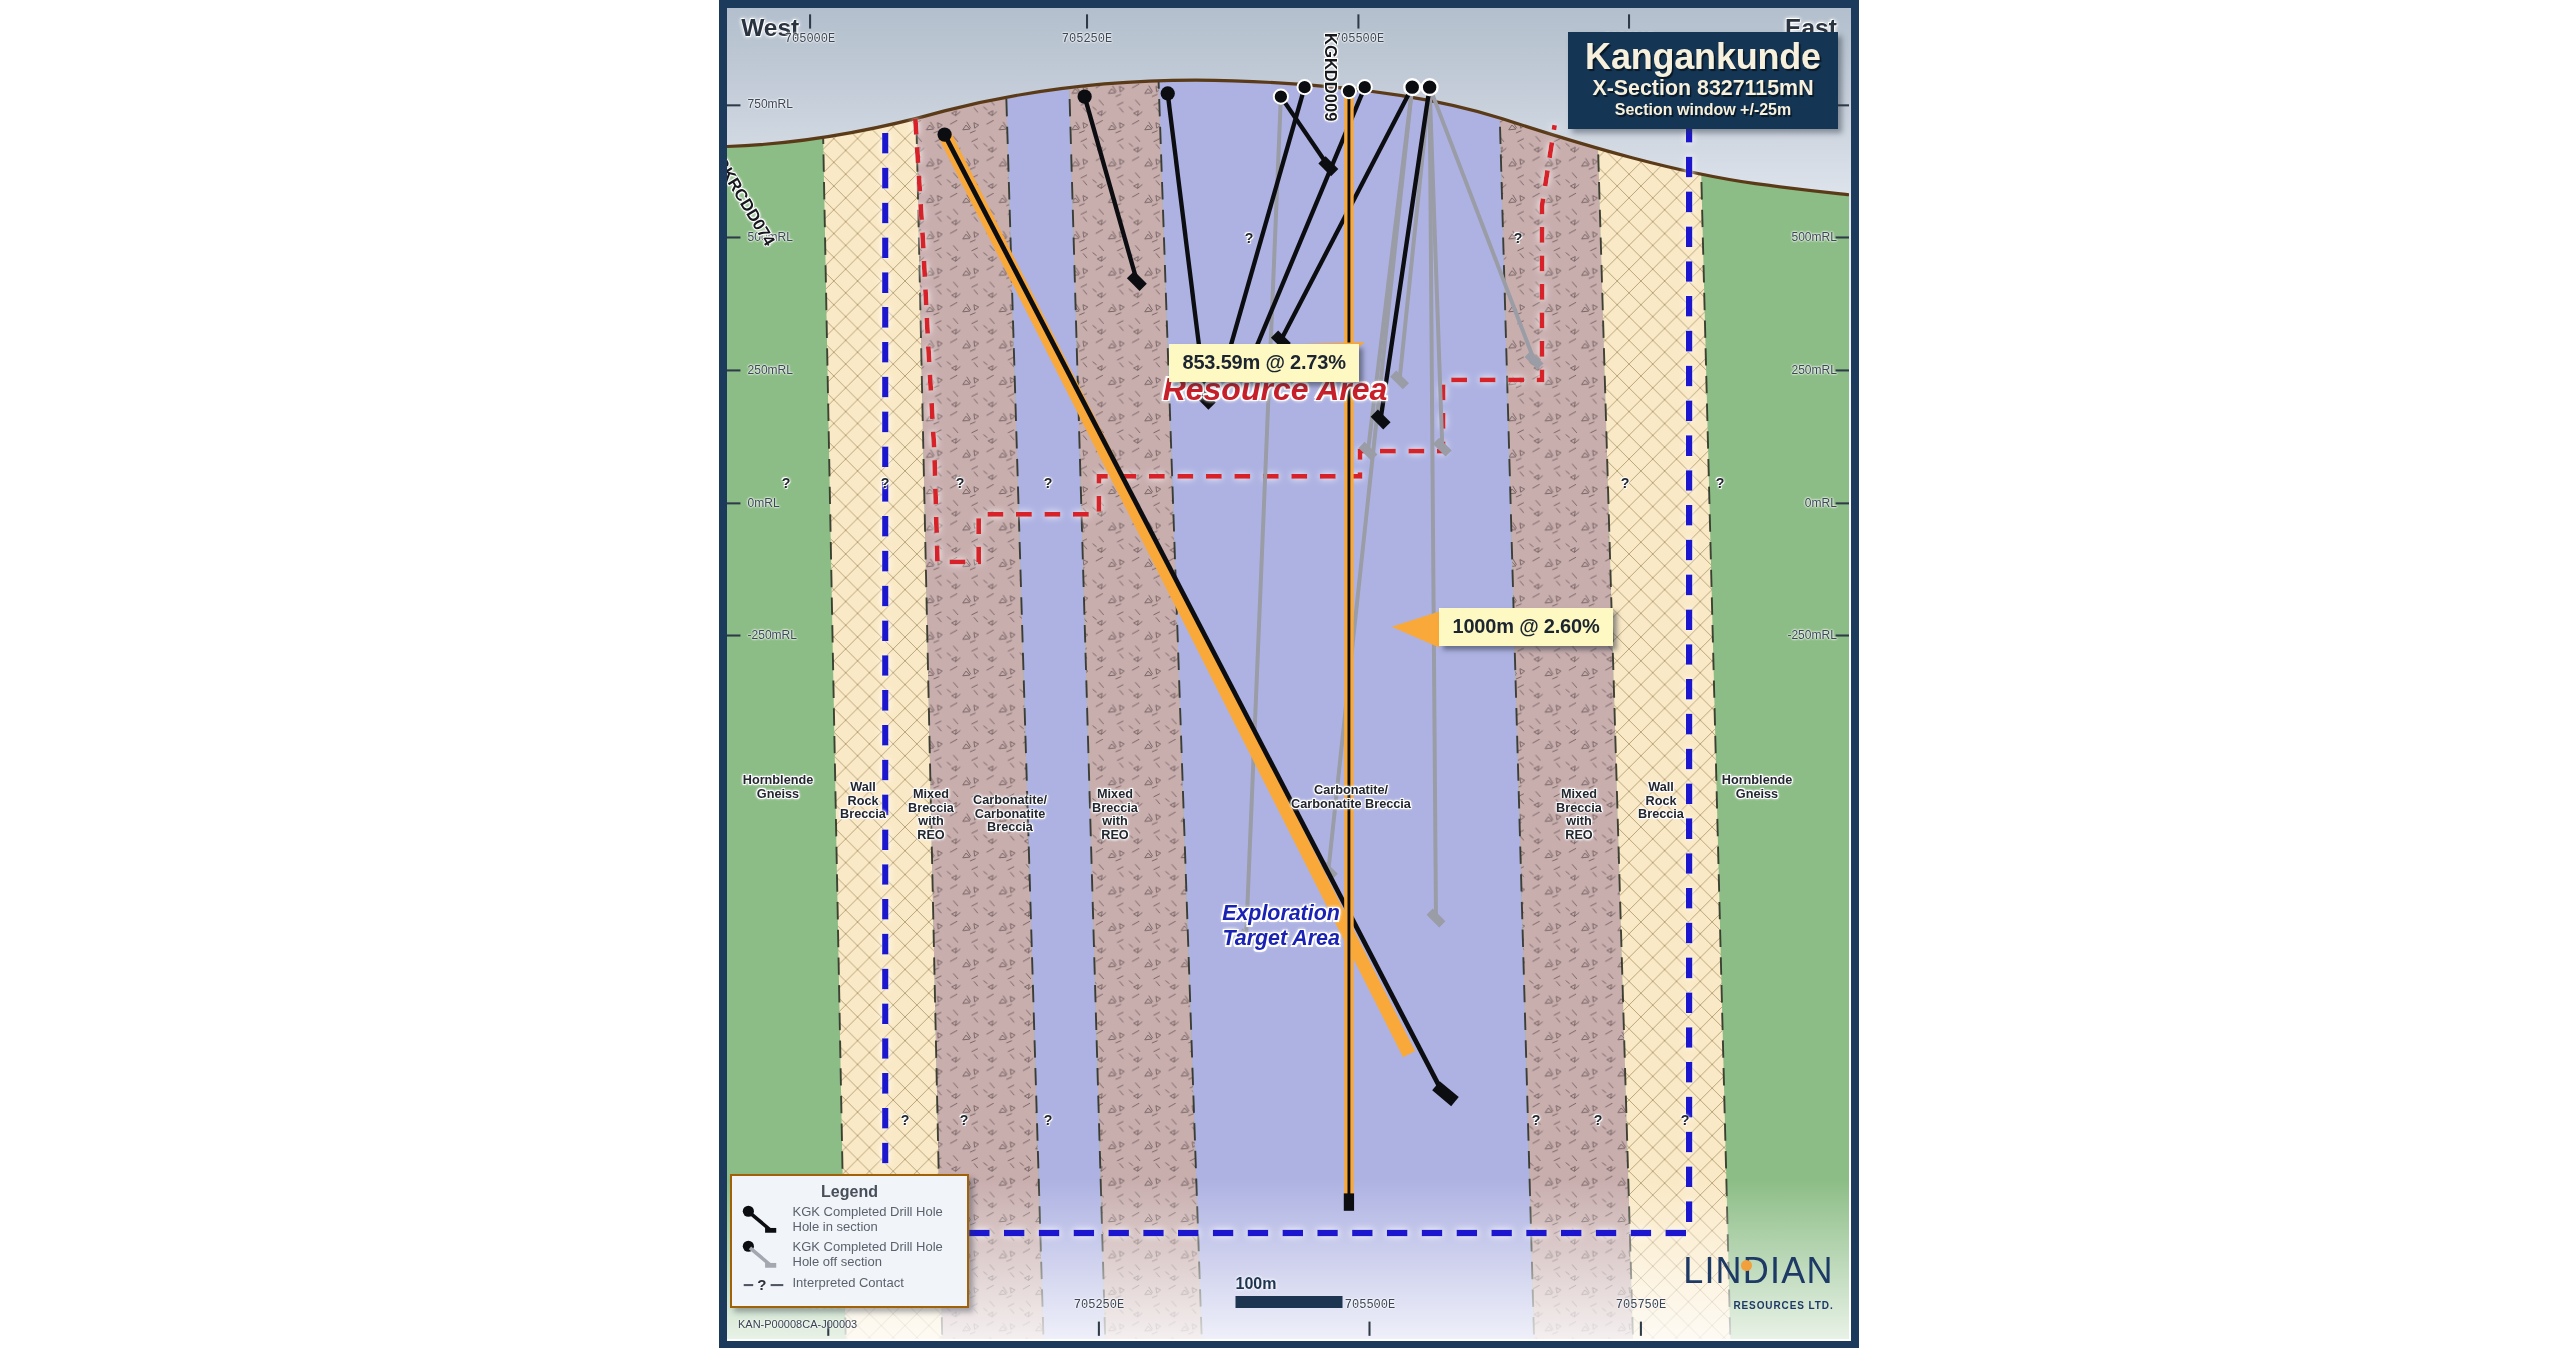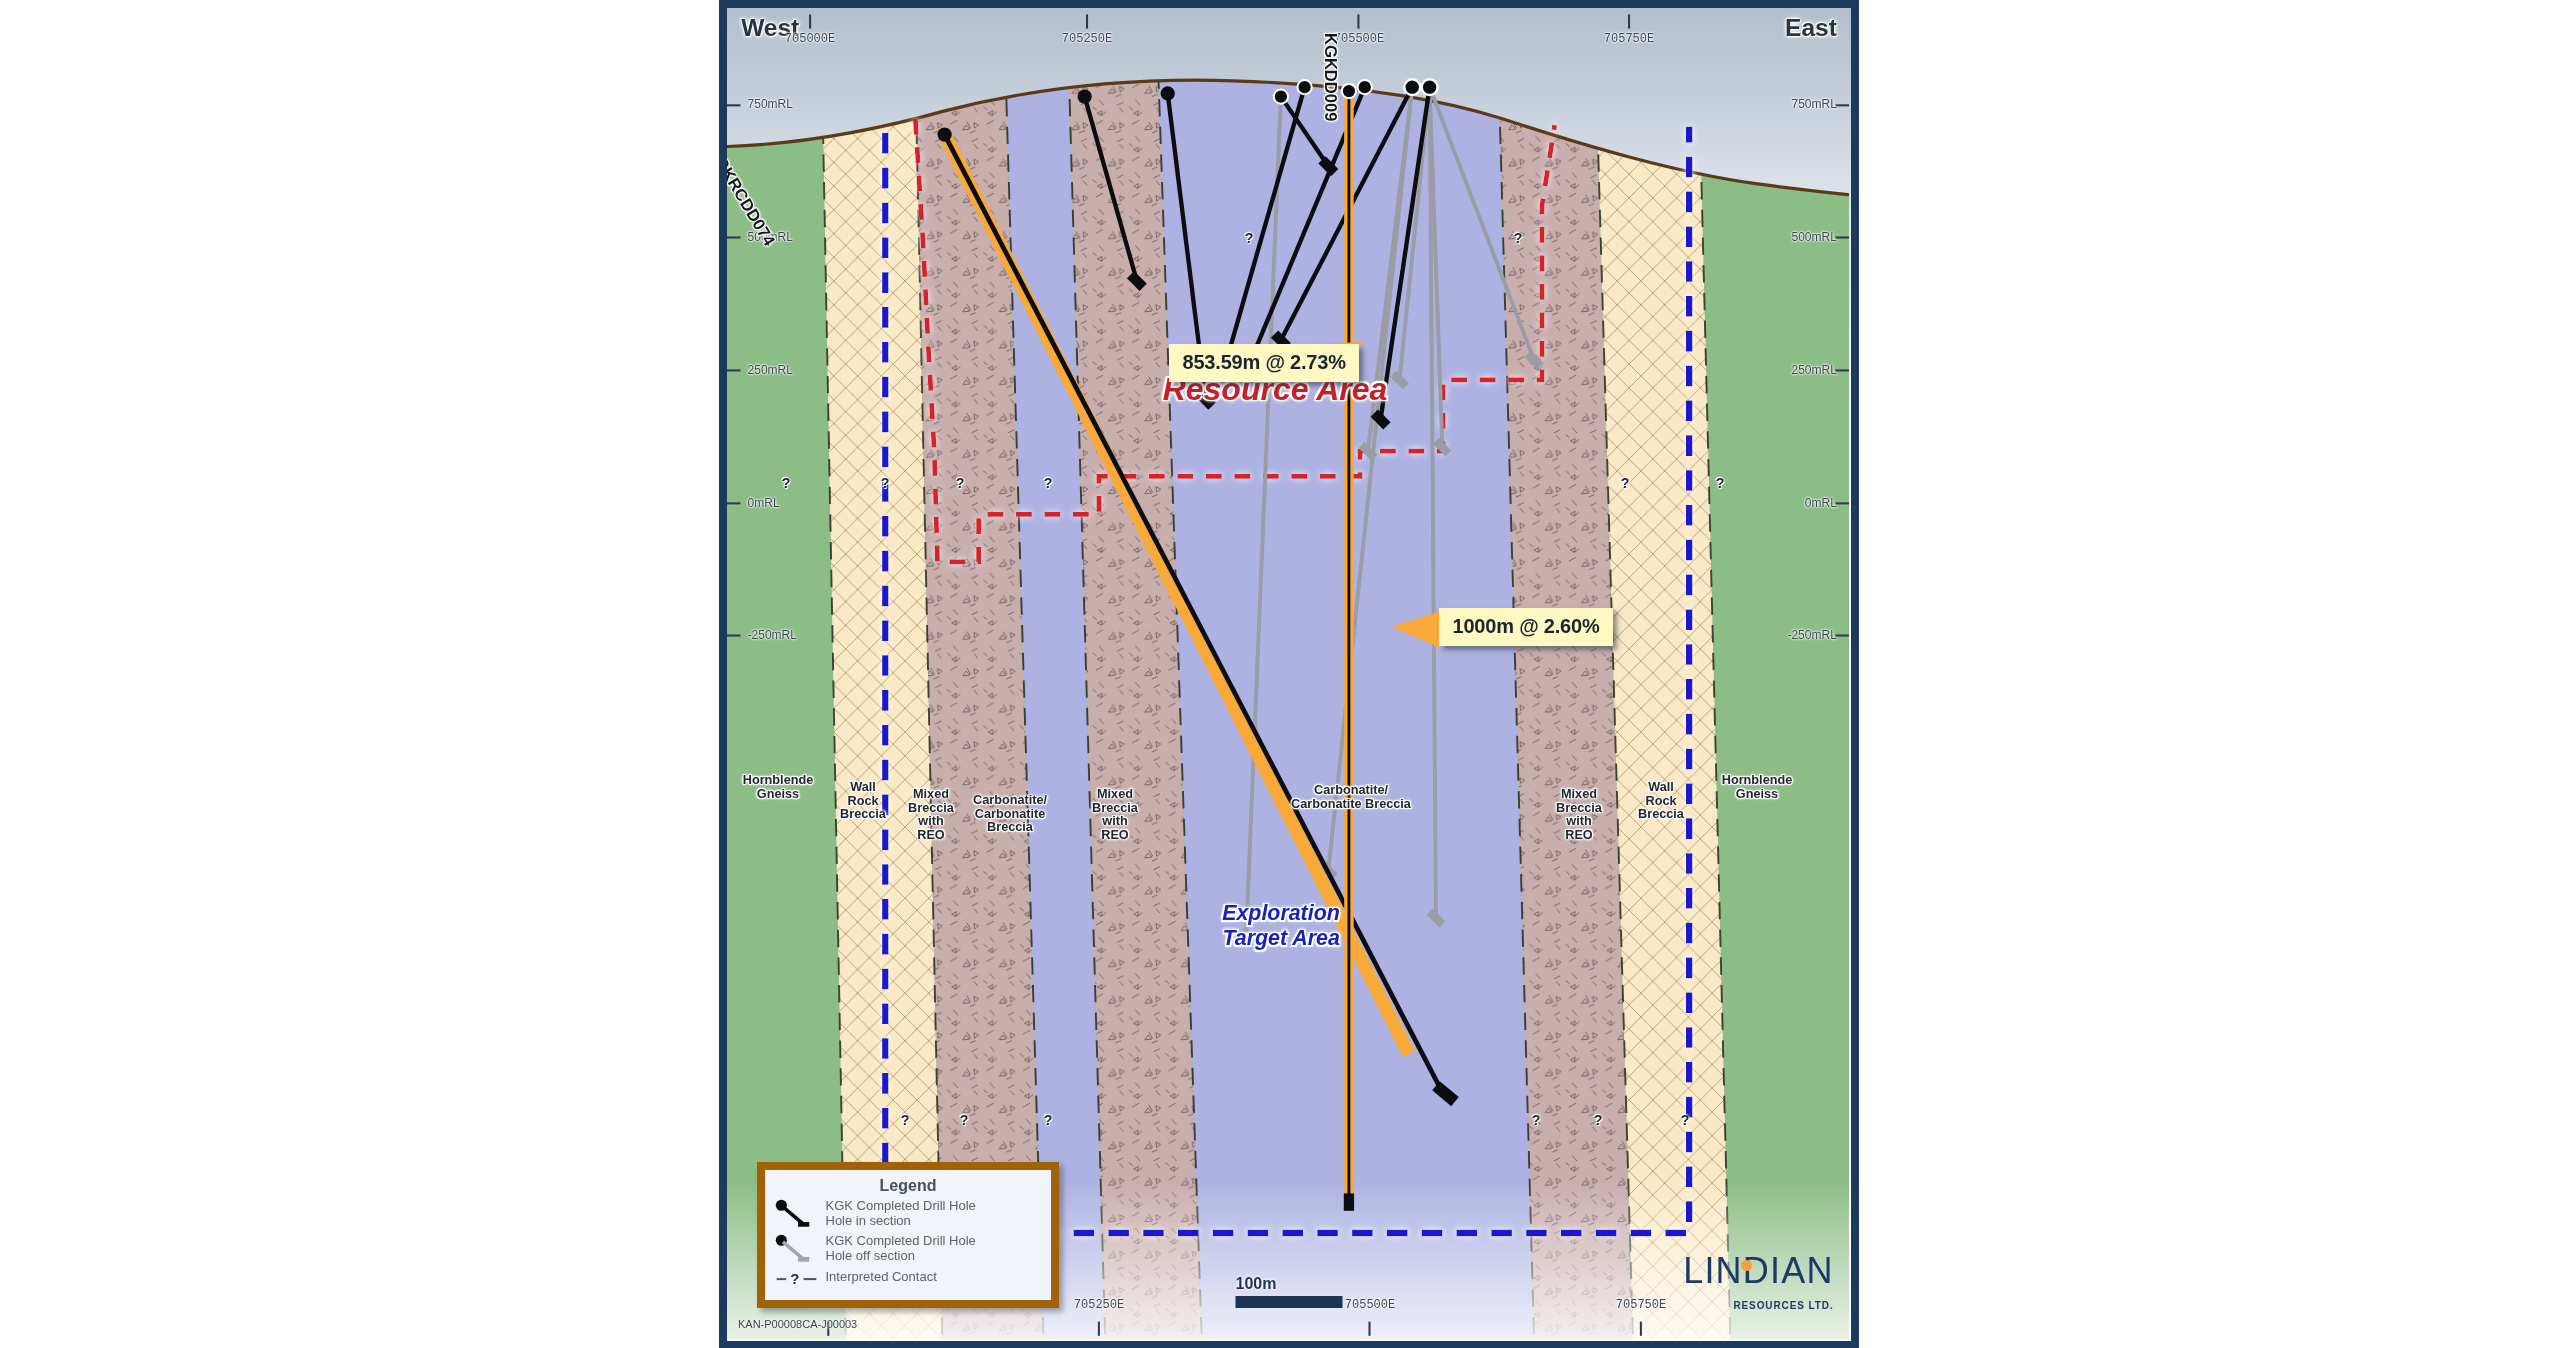--- a/index.html
+++ b/index.html
@@ -57,22 +57,22 @@
   
   .holeid { position:absolute; font-size:16.6px; font-weight:bold; color:#16181d; z-index:30;
       white-space:nowrap;
       text-shadow:0 0 3.2px #fff,0 0 3.2px #fff,0 0 2.4px #fff,0.8px 0.8px 0 #fff,-0.8px -0.8px 0 #fff,0.8px -0.8px 0 #fff,-0.8px 0.8px 0 #fff; }
   .cobox { position:absolute; z-index:34; }
   .cobox .bx { background:#fef9c3; border:0; padding:7.1px 13.5px 8px 13.5px;
       font-size:20px; font-weight:bold; color:#1c2430; white-space:nowrap;
       box-shadow:4px 4px 4.7px rgba(35,45,60,.5); letter-spacing:-0.2px; }
 
   
-  #legend { position:absolute; left:30px; bottom:33px; width:302px;
-      background:#f1f4f8; border:8px solid #a16207; z-index:45;
+  #legend { position:absolute; left:3px; bottom:33px; width:239px;
+      background:#f1f4f8; border:2px solid #a16207; z-index:45;
       box-shadow:4px 4px 5.5px rgba(40,50,65,.4); padding:6.3px 9.5px 9.5px 9.5px; }
   #legend .lg-title { text-align:center; font-size:16px; font-weight:bold; color:#474f5b;
       margin-bottom:3.2px; }
   #legend .lg-row { display:flex; align-items:center; gap:8px; margin-bottom:3.2px; }
   #legend .lg-sym { width:43px; height:32px; flex:0 0 43px; }
   #legend .lg-sym.small { height:19px; }
   #legend .lg-txt { font-size:13px; color:#5b626d; line-height:1.14; }
 
   
   #scalebar { position:absolute; left:50%; bottom:33px; transform:translateX(-50%);
@@ -330,20 +330,25 @@
     <div class="axlbl rl-l" style="top:355px;">250mRL</div>
     <div class="axlbl rl-l" style="top:488px;">0mRL</div>
     <div class="axlbl rl-l" style="top:620px;">-250mRL</div>
 
     <div class="axlbl rl-r" style="top:89px;">750mRL</div>
     <div class="axlbl rl-r" style="top:222px;">500mRL</div>
     <div class="axlbl rl-r" style="top:355px;">250mRL</div>
     <div class="axlbl rl-r" style="top:488px;">0mRL</div>
     <div class="axlbl rl-r" style="top:620px;">-250mRL</div>
 
+    <div id="titleblock">
+      <div class="t1">Kangankunde</div>
+      <div class="t2">X-Section 8327115mN</div>
+      <div class="t3">Section window +/-25m</div>
+    </div>
 
     <div class="unit" style="left:51px;  top:780px;">Hornblende<br>Gneiss</div>
     <div class="unit" style="left:136px; top:794px;">Wall<br>Rock<br>Breccia</div>
     <div class="unit" style="left:204px; top:807px;">Mixed<br>Breccia<br>with<br>REO</div>
     <div class="unit" style="left:283px; top:807px;">Carbonatite/<br>Carbonatite<br>Breccia</div>
     <div class="unit" style="left:388px; top:807px;">Mixed<br>Breccia<br>with<br>REO</div>
     <div class="unit" style="left:624px; top:790px;">Carbonatite/<br>Carbonatite Breccia</div>
     <div class="unit" style="left:852px;top:807px;">Mixed<br>Breccia<br>with<br>REO</div>
     <div class="unit" style="left:934px;top:794px;">Wall<br>Rock<br>Breccia</div>
     <div class="unit" style="left:1030px;top:780px;">Hornblende<br>Gneiss</div>

